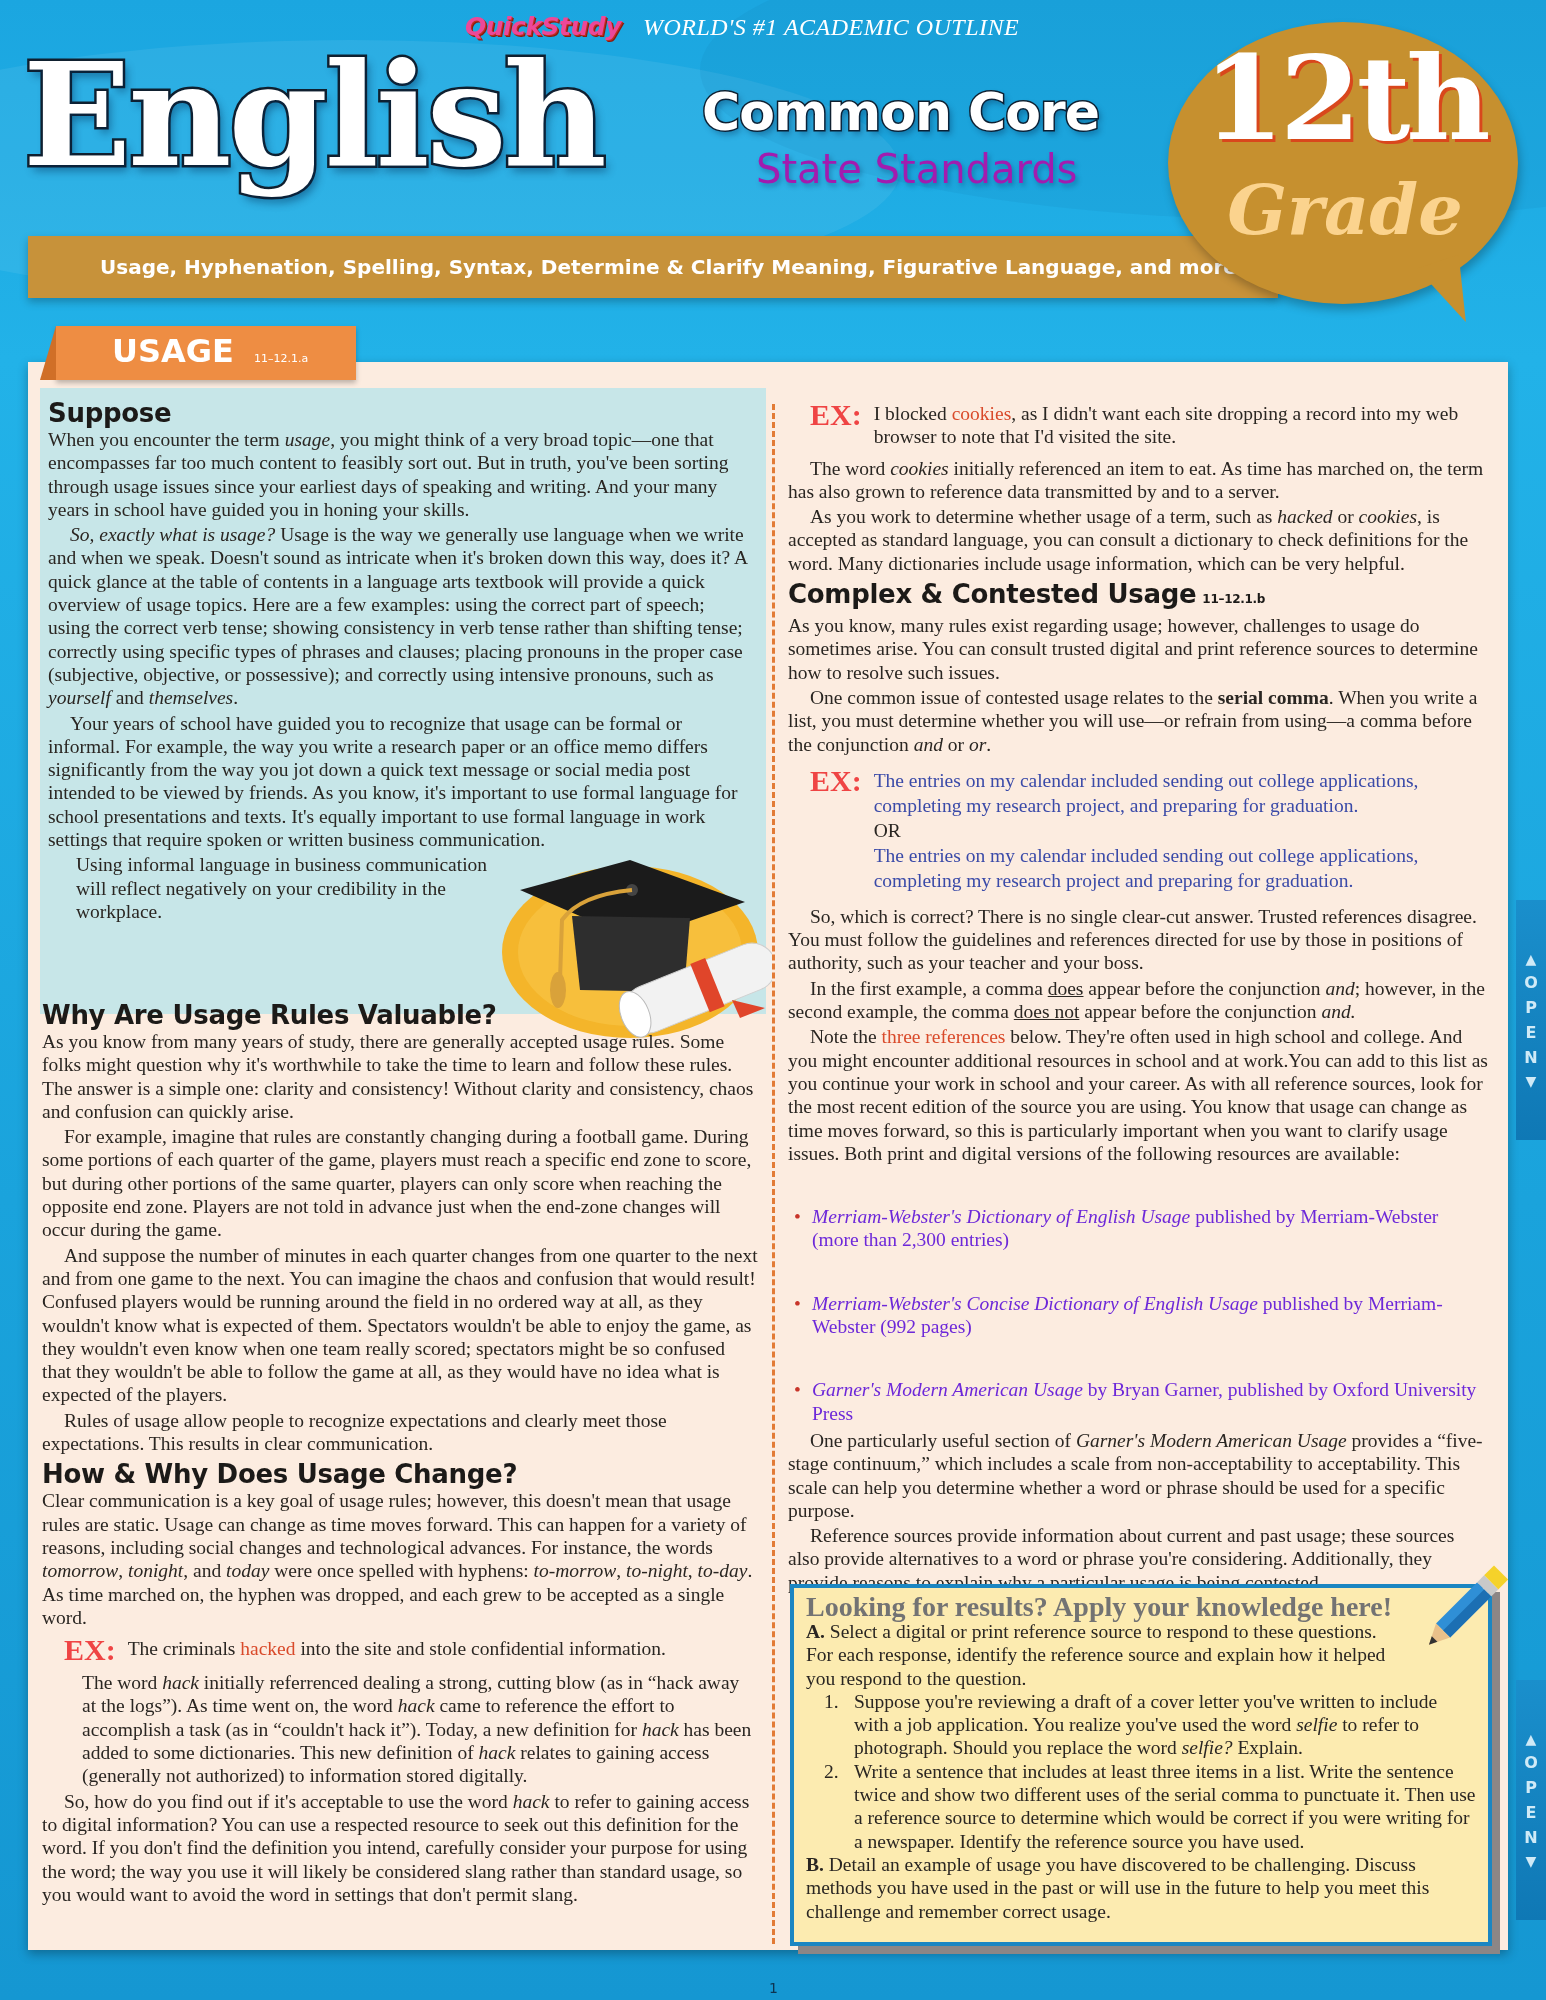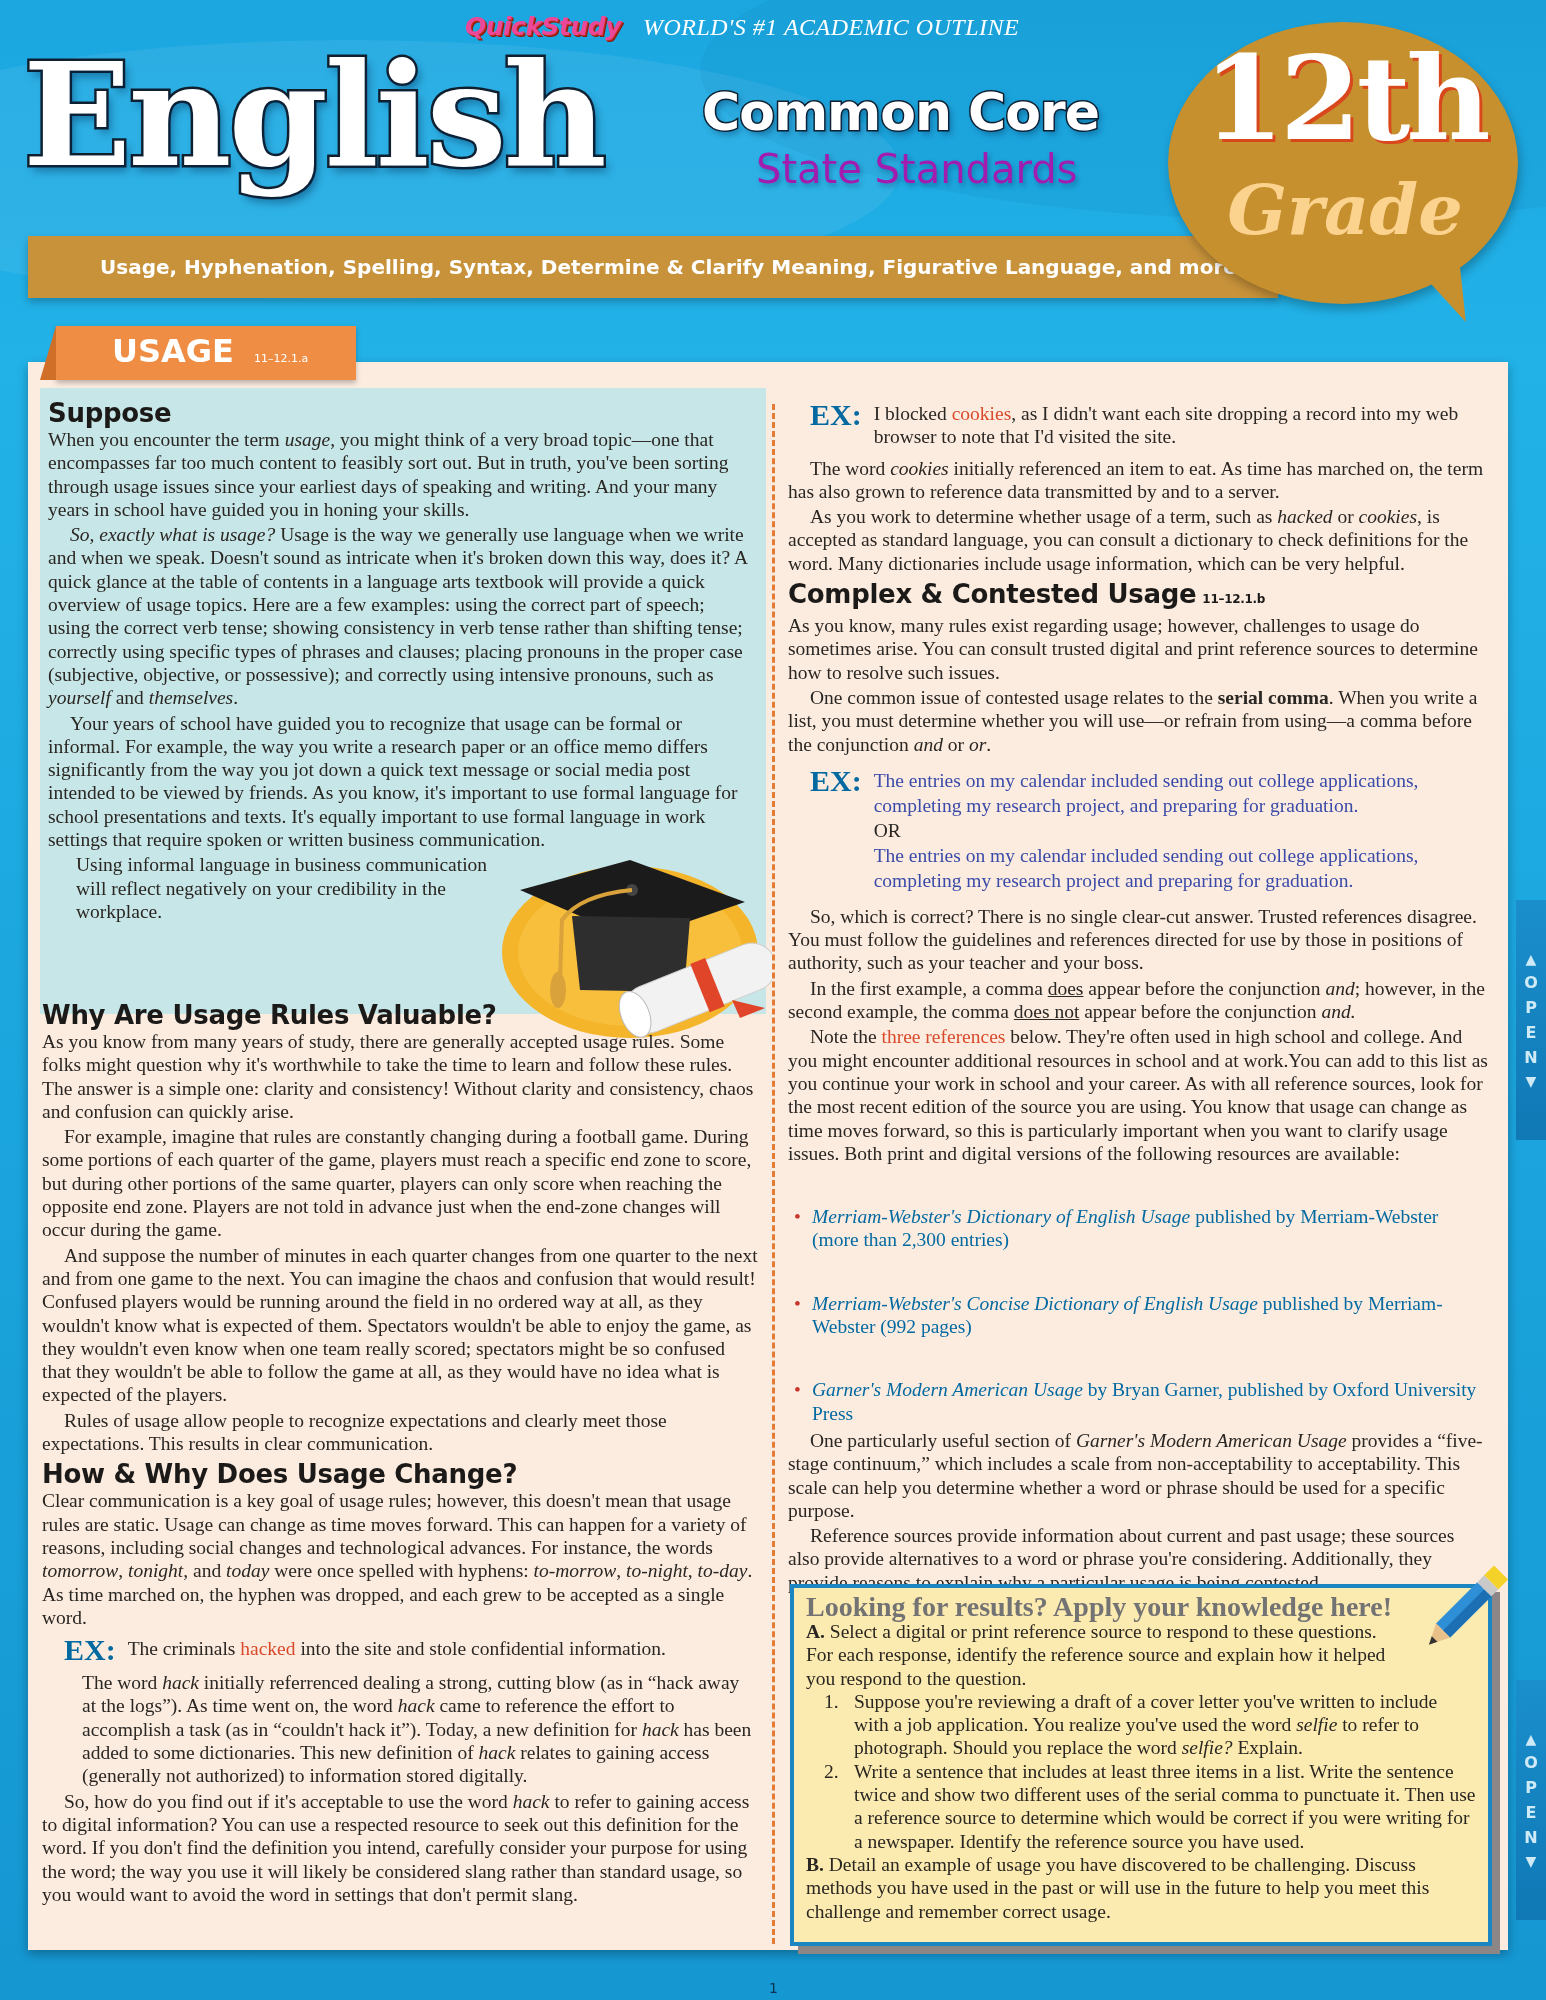--- a/index.html
+++ b/index.html
@@ -116,30 +116,30 @@
 
   h2.sec {
     font-family: "DejaVu Sans", sans-serif; font-weight: bold; font-size: 26px;
     line-height: 30px; color: #1c1a18; margin-top: 4px; letter-spacing: -0.3px;
   }
   h2.sec .code { font-size: 12px; font-weight: bold; margin-left: 6px; }
 
   .ex { display: flex; margin: 8px 0 8px 22px; }
   .ex-label {
     font-family: "Liberation Serif", serif; font-weight: bold; font-size: 30px;
-    color: #0369a1; margin-right: 12px; line-height: 26px;
+    color: #ef4444; margin-right: 12px; line-height: 26px;
   }
   .ex-body { flex: 1; }
   .red { color: #d94a2a; }
   .blue { color: #3a4aa8; }
   .u { text-decoration: underline; }
   em { font-style: italic; }
 
   .refs { list-style: none; margin: 2px 0 4px 4px; }
-  .refs li { position: relative; padding-left: 20px; color: #0369a1; margin-top: 40px; }
+  .refs li { position: relative; padding-left: 20px; color: #6d28d9; margin-top: 40px; }
   .refs li::before { content: "•"; position: absolute; left: 2px; color: #c8352a; }
 
   .cap-illustration {
     position: absolute; left: 500px; top: 850px; width: 272px; height: 190px;
   }
 
   .apply-box {
     position: absolute; left: 790px; top: 1584px; width: 702px; height: 362px;
     background: #fcebb0; border: 4px solid #1b86c2;
     box-shadow: 8px 8px 0 #8c8686;

